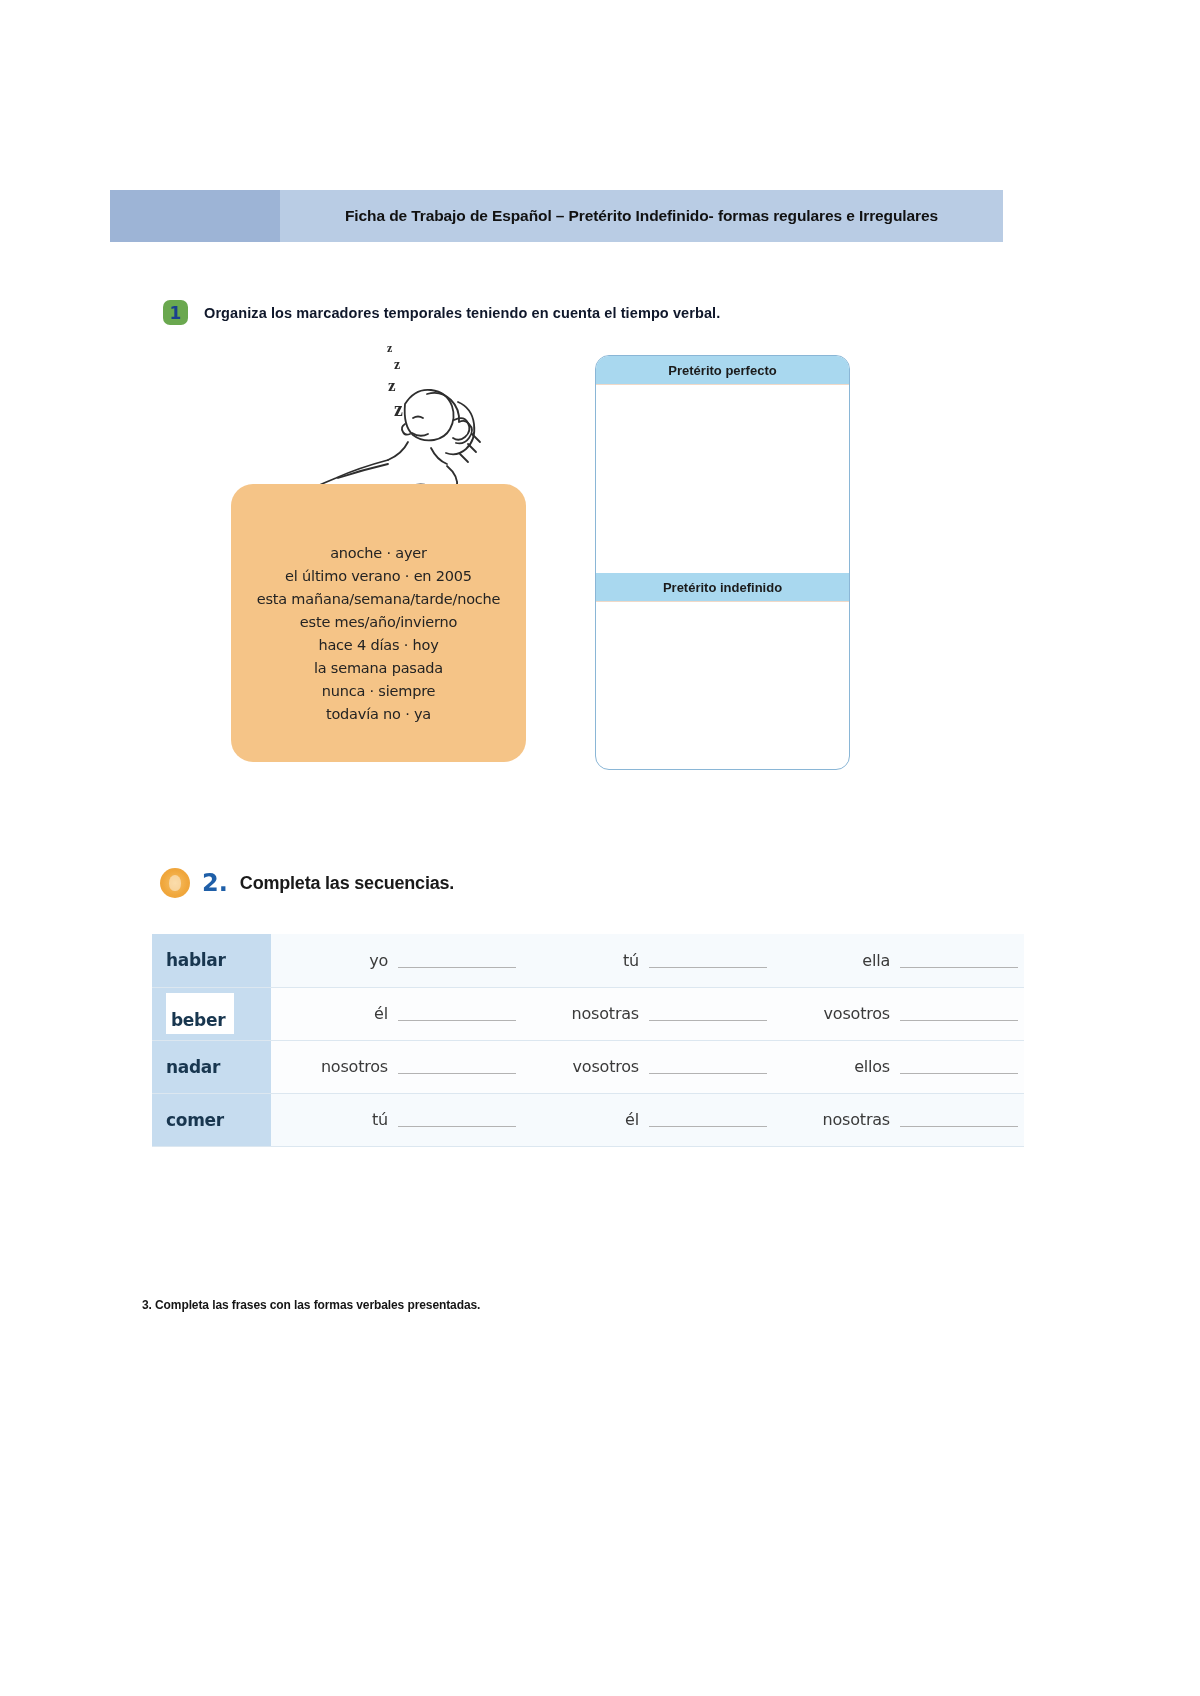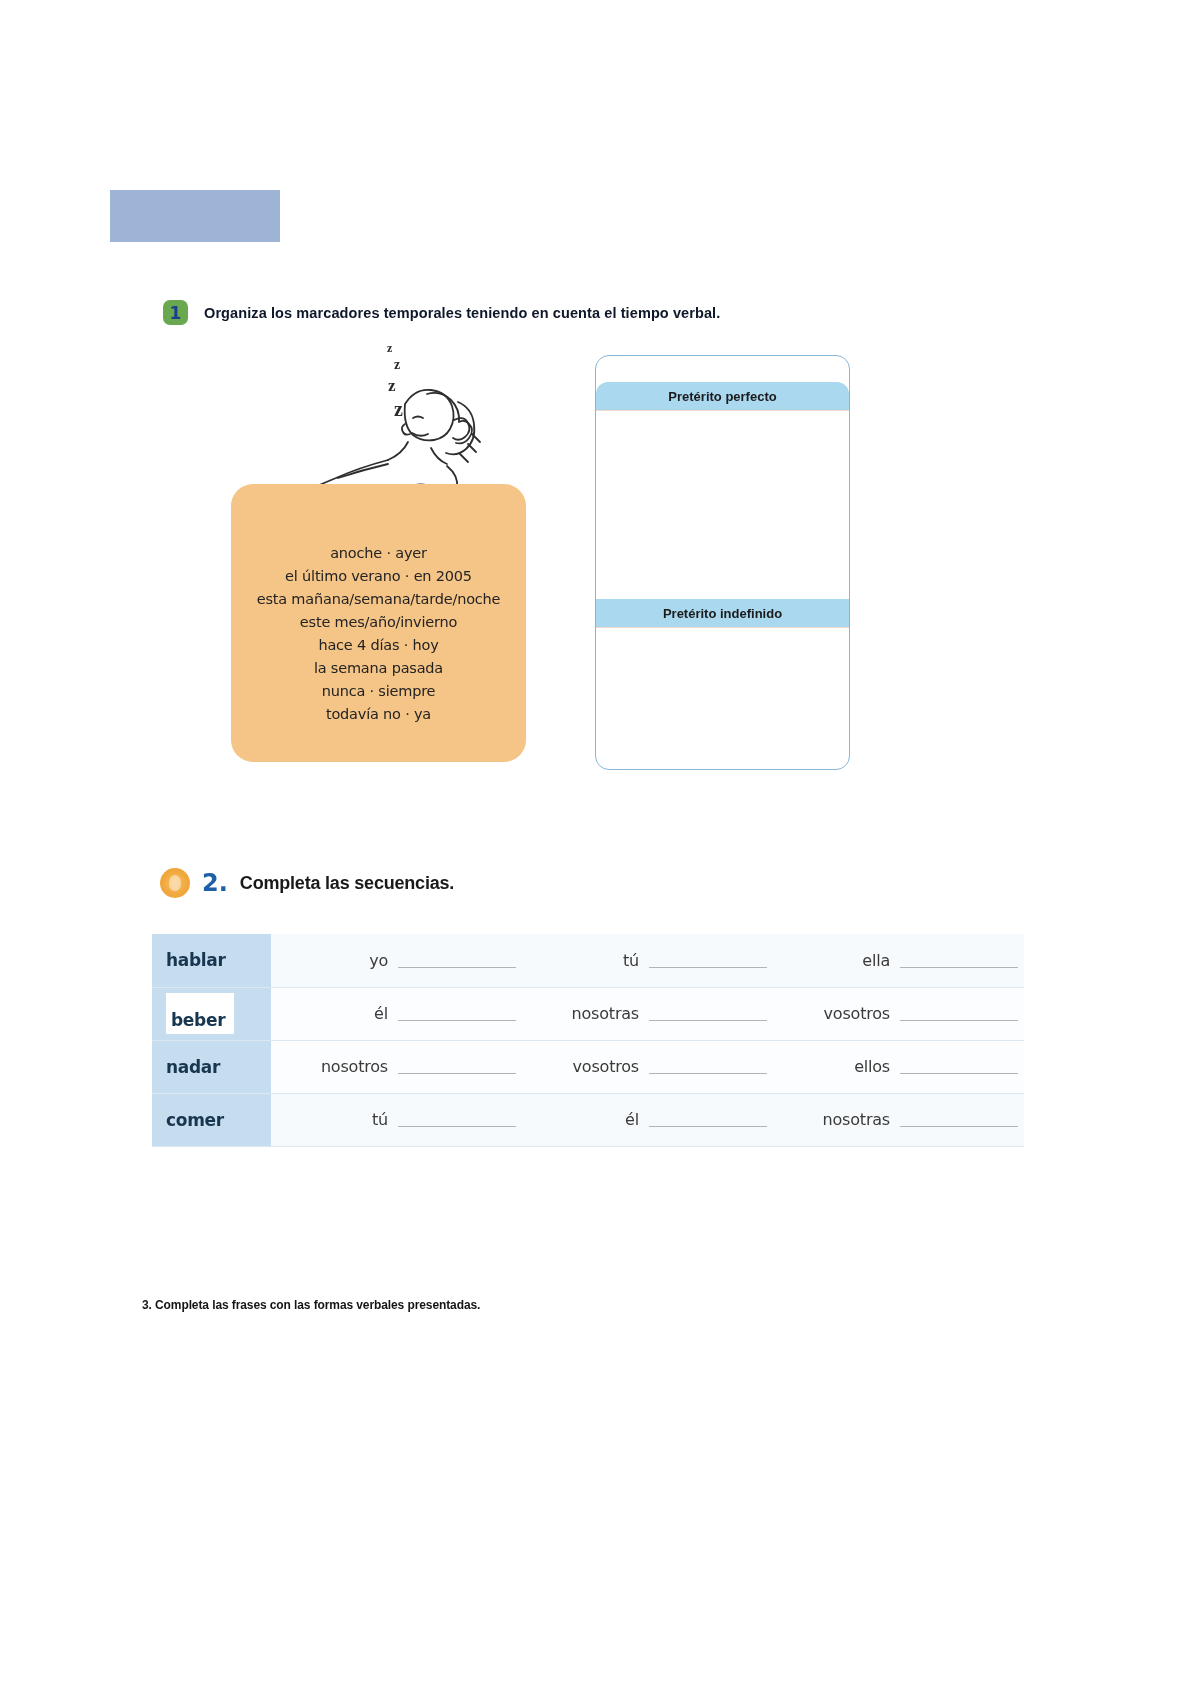--- a/index.html
+++ b/index.html
@@ -138,21 +138,21 @@
     background: #a9d8ef;
     height: 28px;
     display: flex;
     align-items: center;
     justify-content: center;
     font-size: 13px;
     font-weight: bold;
     color: #1b1b1b;
     border-bottom: 1.5px solid #f0d9c8;
   }
-  .sort-header.first { border-radius: 12px 12px 0 0; margin-top: 26px; }
+  .sort-header.first { border-radius: 12px 12px 0 0; }
   .sort-area-top { height: 188px; }
   .sort-area-bottom { height: 168px; }
 
   
   .ex2-head {
     position: absolute;
     left: 160px;
     top: 868px;
     display: flex;
     align-items: center;
@@ -249,20 +249,23 @@
     font-weight: bold;
     color: #151515;
     letter-spacing: -0.1px;
   }
 </style>
 </head>
 <body>
 
 <div class="header-band">
   <div class="header-left-block"></div>
+  <div class="header-title-block">
+    <div class="header-title">Ficha de Trabajo de Español – Pretérito Indefinido- formas regulares e Irregulares</div>
+  </div>
 </div>
 
 <div class="ex1-head">
   <div class="badge-1">1</div>
   <div class="ex1-instruction">Organiza los marcadores temporales teniendo en cuenta el tiempo verbal.</div>
 </div>
 
 <div class="figure-wrap">
   <span class="zzz z1">z</span>
   <span class="zzz z2">z</span>

